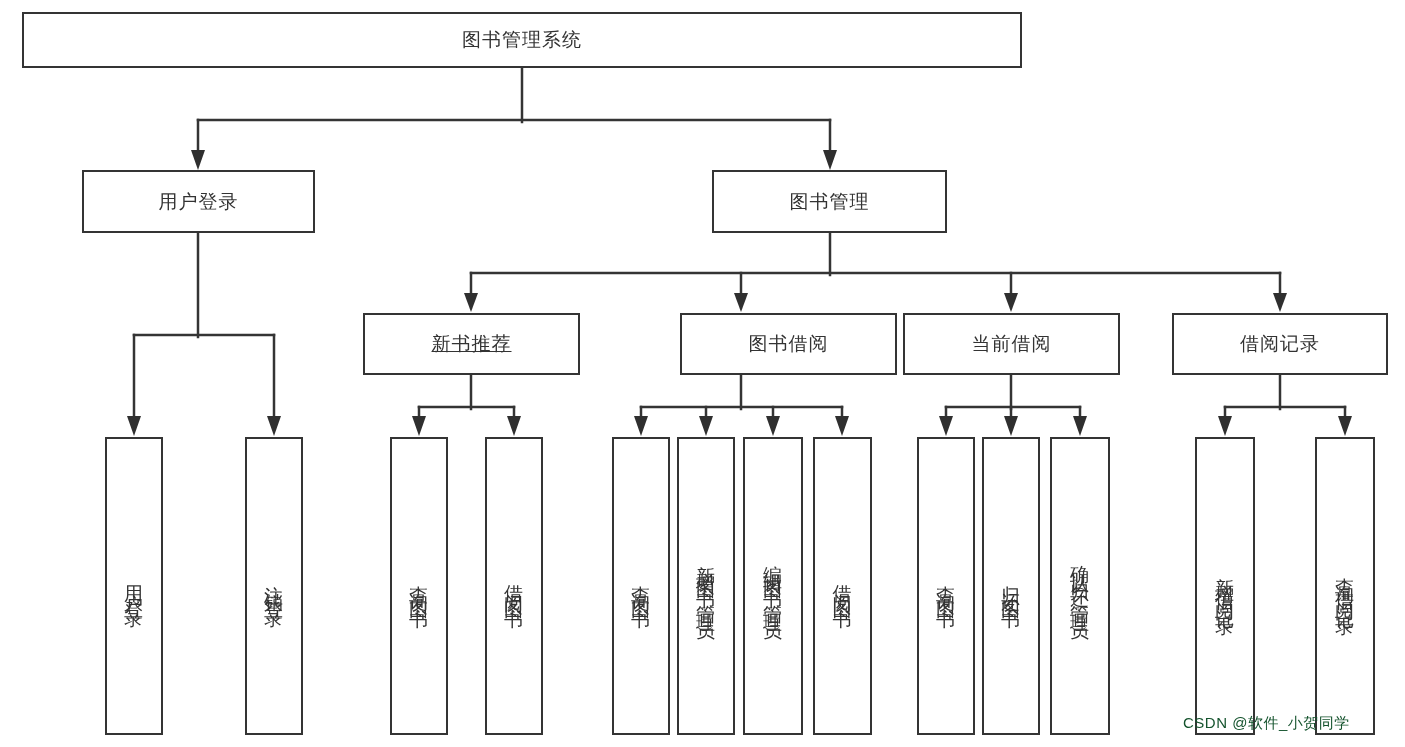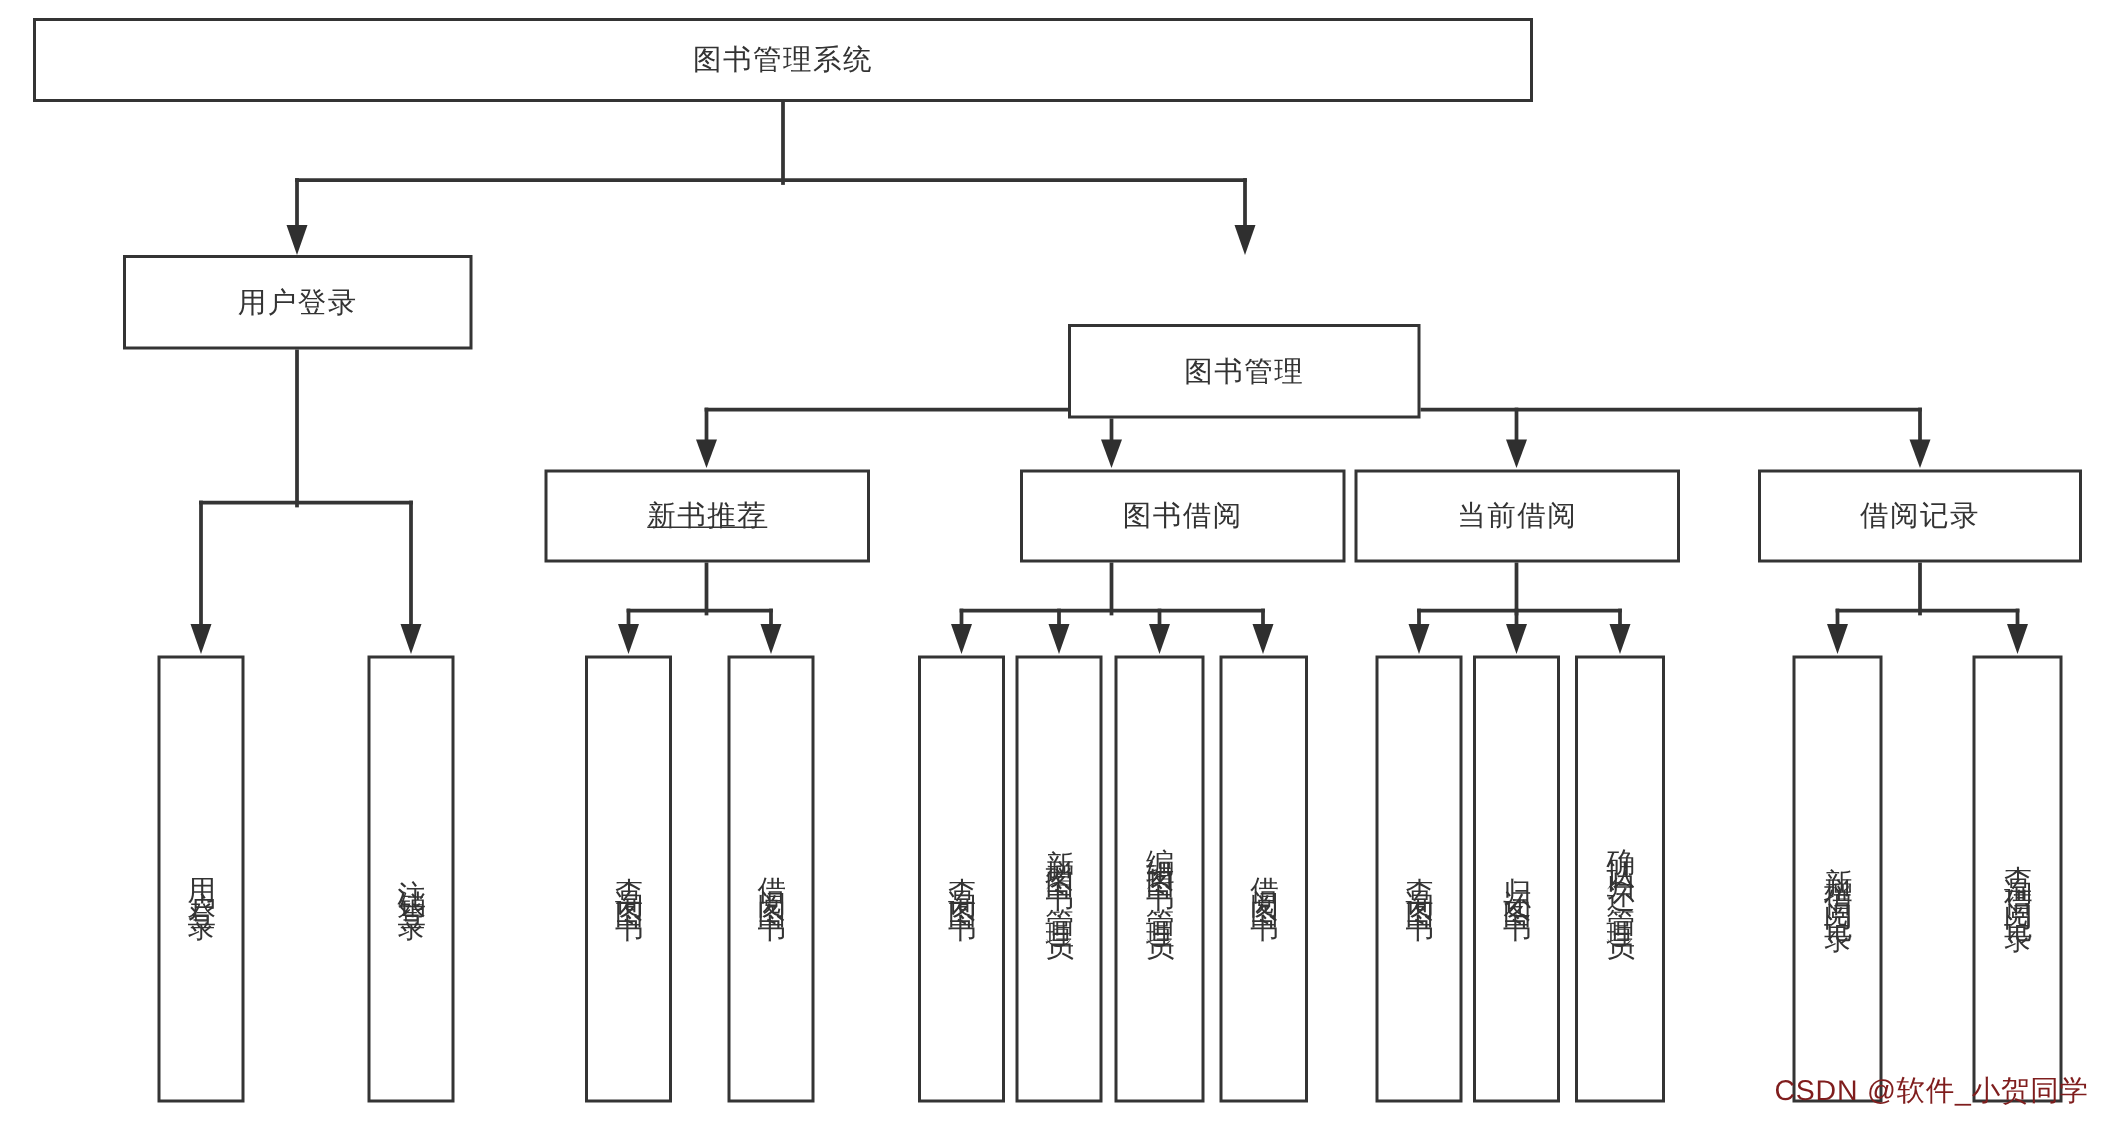--- a/index.html
+++ b/index.html
@@ -28,22 +28,22 @@
   .leaf{
     writing-mode:vertical-rl;
     text-orientation:mixed;
     letter-spacing:8px;
     font-size:19px;
     line-height:1;
   }
   #watermark{
     position:absolute;
     left:1183px;top:714px;
-    font-size:19px;
-    color:#7f1d1d;
+    font-size:15px;
+    color:#14532d;
     z-index:5;
     white-space:nowrap;
     letter-spacing:0.5px;
   }
 </style>
 </head>
 <body>
 
 <div id="canvas">
 
@@ -116,21 +116,21 @@
       <polygon points="1080,436 1073,416 1087,416"></polygon>
 
       <polygon points="1225,436 1218,416 1232,416"></polygon>
       <polygon points="1345,436 1338,416 1352,416"></polygon>
     </g>
   </svg>
 
   <div class="bx" style="left:22px;top:12px;width:1000px;height:56px;">图书管理系统</div>
 
   <div class="bx" style="left:82px;top:170px;width:233px;height:63px;">用户登录</div>
-  <div class="bx" style="left:712px;top:170px;width:235px;height:63px;margin-top:46px;">图书管理</div>
+  <div class="bx" style="left:712px;top:170px;width:235px;height:63px;">图书管理</div>
 
   <div class="bx" style="left:363px;top:313px;width:217px;height:62px;text-decoration:underline;">新书推荐</div>
   <div class="bx" style="left:633px;top:313px;width:217px;height:62px;margin-left:47px;">图书借阅</div>
   <div class="bx" style="left:903px;top:313px;width:217px;height:62px;">当前借阅</div>
   <div class="bx" style="left:1172px;top:313px;width:216px;height:62px;">借阅记录</div>
 
   <div class="bx leaf" style="left:105px;top:437px;width:58px;height:298px;">用户登录</div>
   <div class="bx leaf" style="left:245px;top:437px;width:58px;height:298px;">注销登录</div>
 
   <div class="bx leaf" style="left:390px;top:437px;width:58px;height:298px;">查询图书</div>

